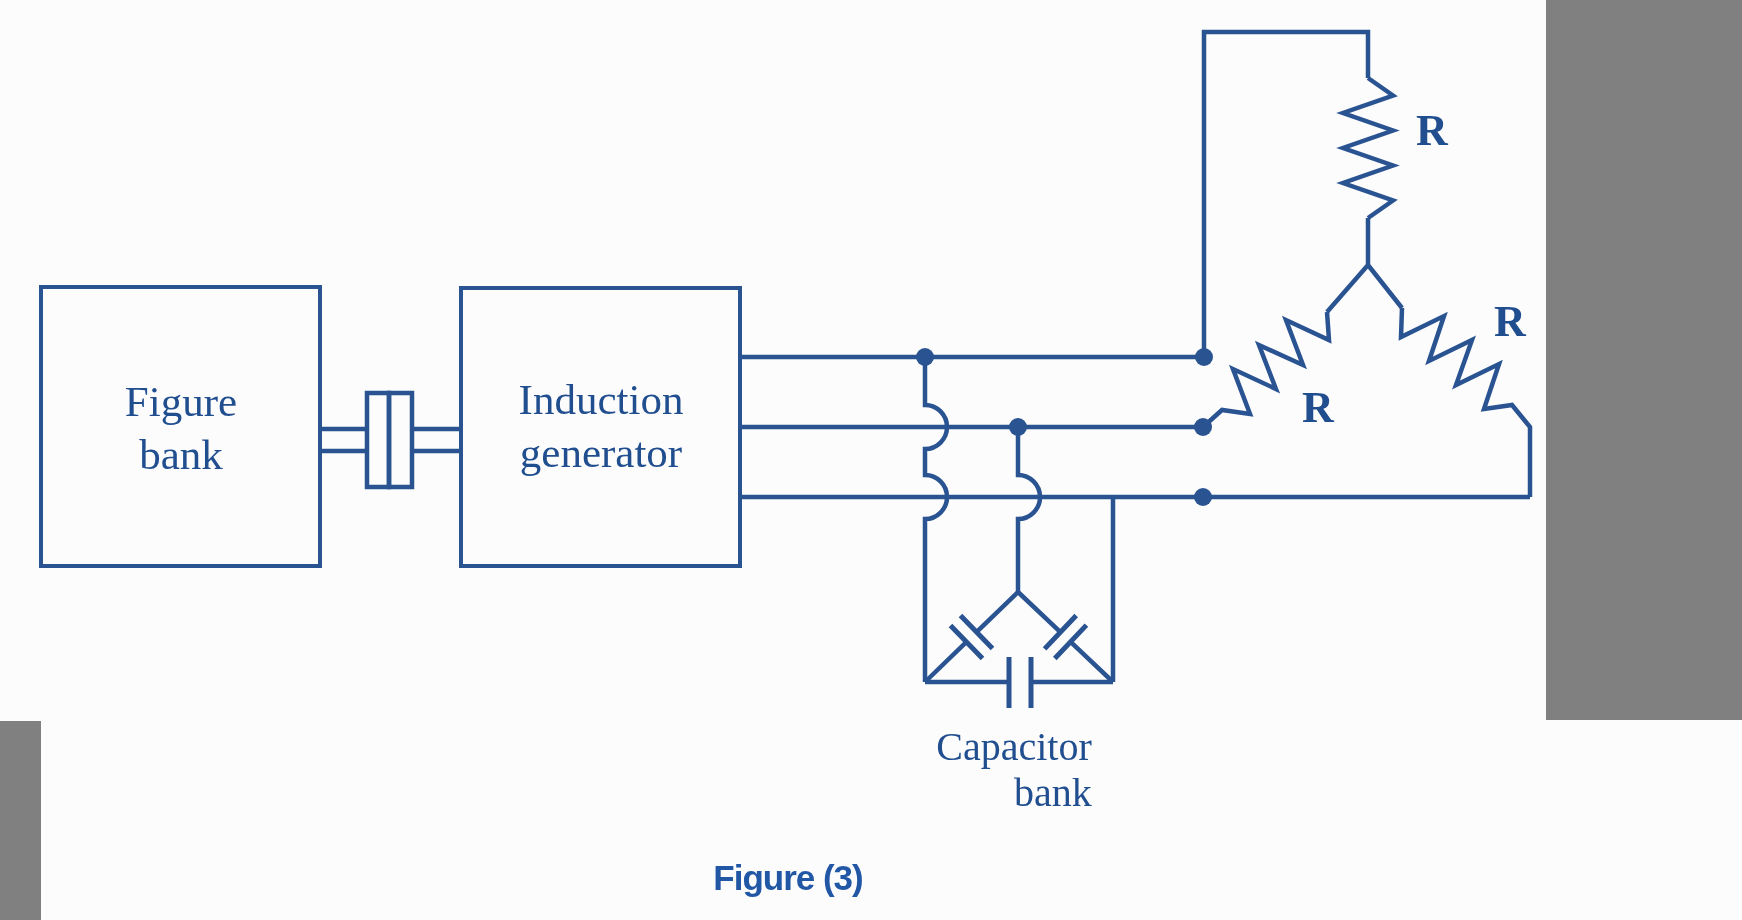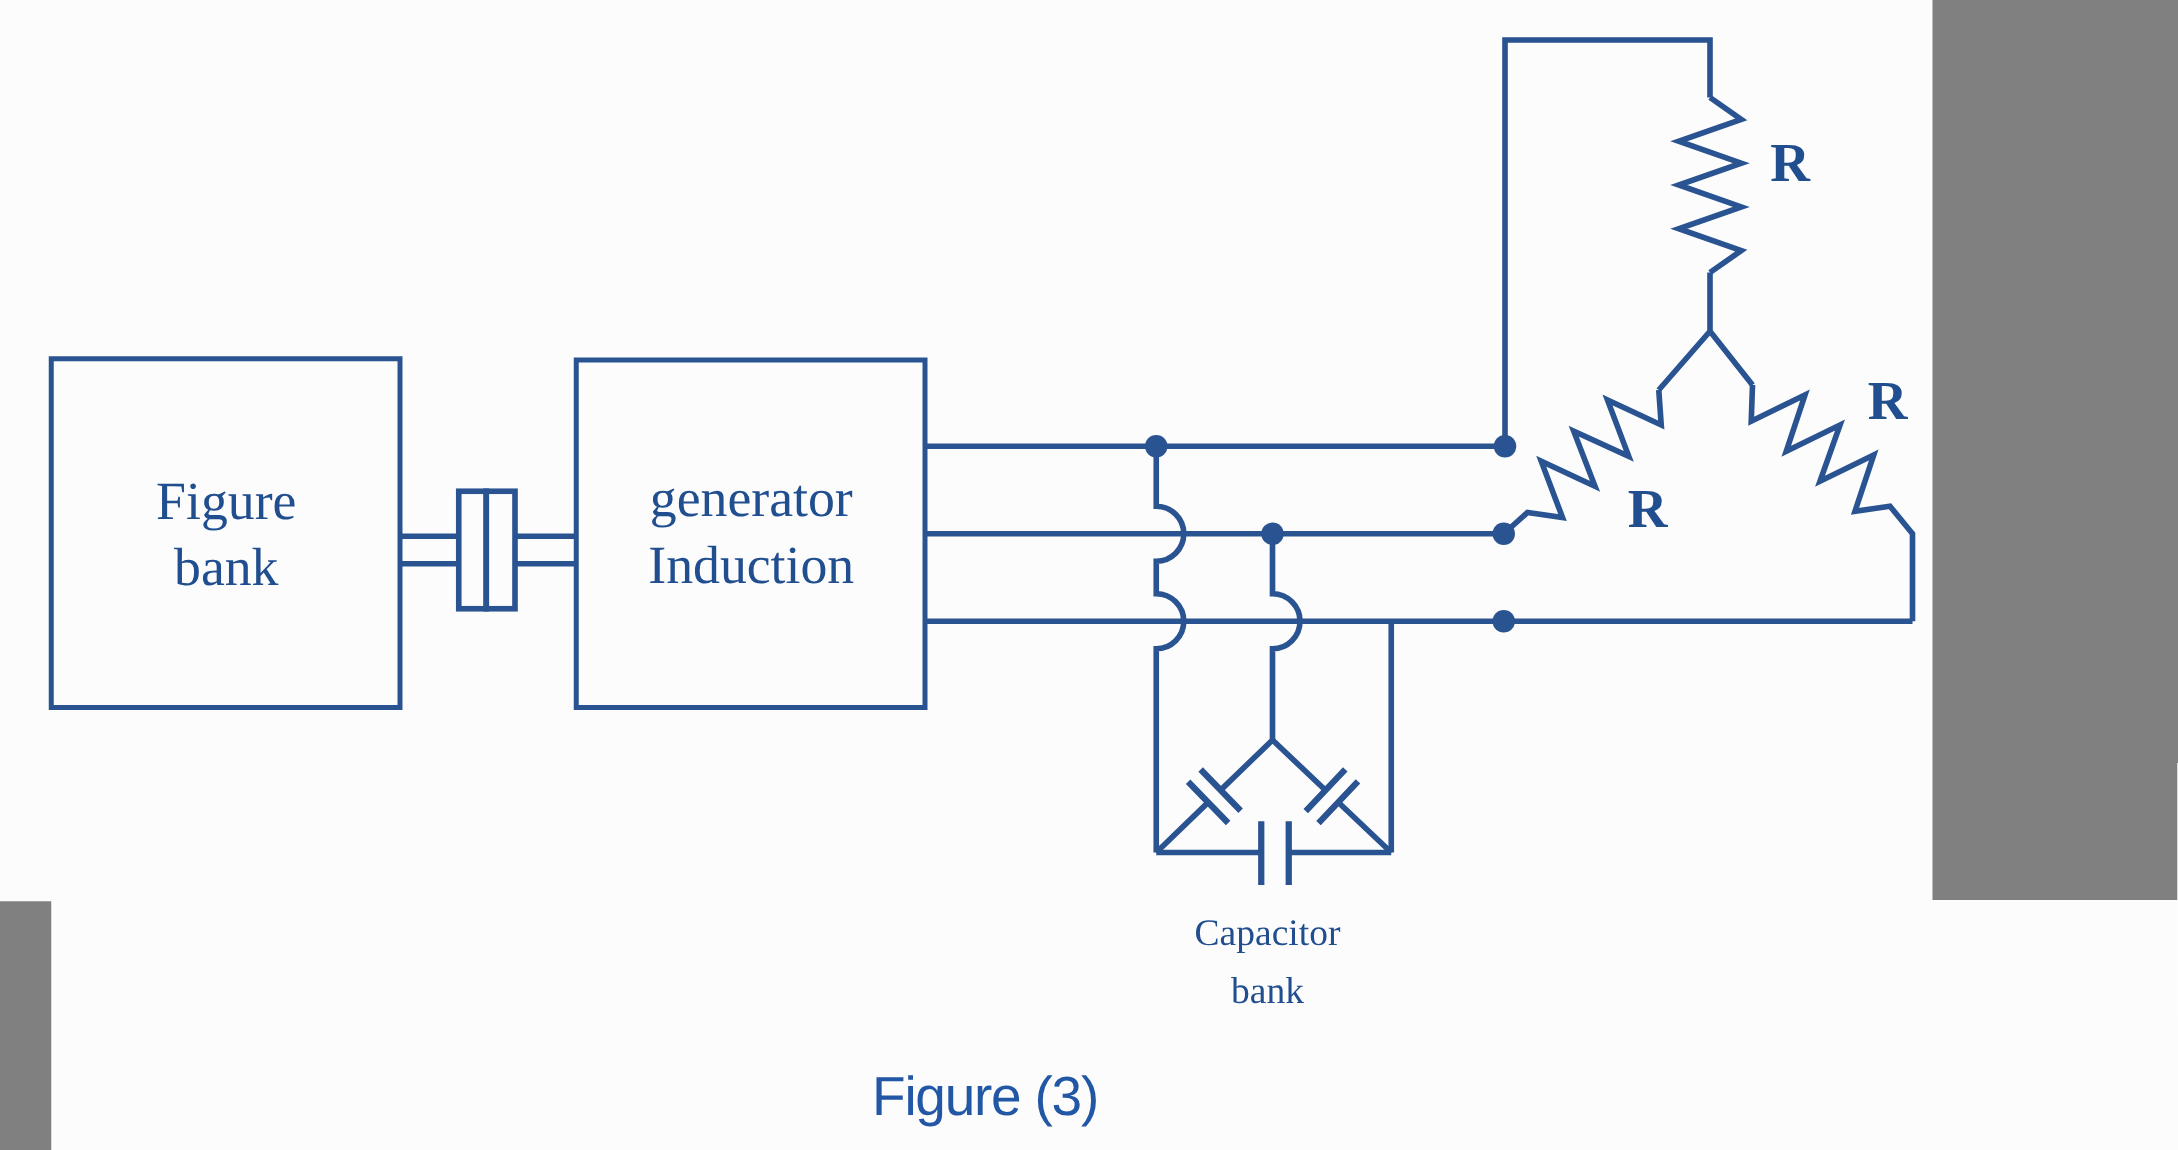--- a/index.html
+++ b/index.html
@@ -24,34 +24,34 @@
   .plate{stroke:var(--wire);fill:none;stroke-width:5;}
   .lbl{
     position:absolute;
     color:var(--text);
     font-size:43px;
     line-height:53px;
     text-align:center;
     transform:translate(-50%,-50%);
     white-space:nowrap;
   }
-  .lbl.small{font-size:30px;line-height:46px;}
+  .lbl.small{font-size:40px;line-height:46px;text-align:right;}
   .rlbl{
     position:absolute;
     color:var(--text);
     font-size:44px;
     font-weight:bold;
     transform:translate(-50%,-50%);
   }
   .caption{
     position:absolute;
     color:var(--caption);
     font-family:"Liberation Sans","DejaVu Sans",sans-serif;
-    font-weight:normal;
-    font-size:44px;
+    font-weight:bold;
+    font-size:35px;
     transform:translate(-50%,-50%);
     letter-spacing:-1px;
     white-space:nowrap;
   }
   .graybar{position:absolute;background:var(--gray);}
 </style>
 </head>
 <body>
 
 <div class="stage">
@@ -100,22 +100,22 @@
     <circle class="dot" cx="1203" cy="427" r="9"></circle>
     <circle class="dot" cx="1203" cy="497" r="9"></circle>
   </svg>
 
   <div class="lbl" style="left:181px;top:428px;">
     <div>Figure</div>
     <div>bank</div>
   </div>
 
   <div class="lbl" style="left:601px;top:426px;">
+    <div>Induction</div>
     <div>generator</div>
-    <div>Induction</div>
   </div>
 
   <div class="lbl small" style="left:1014px;top:770px;">
     <div>Capacitor</div>
     <div>bank</div>
   </div>
 
   <div class="rlbl" style="left:1432px;top:130px;">R</div>
   <div class="rlbl" style="left:1318px;top:407px;">R</div>
   <div class="rlbl" style="left:1510px;top:321px;">R</div>

